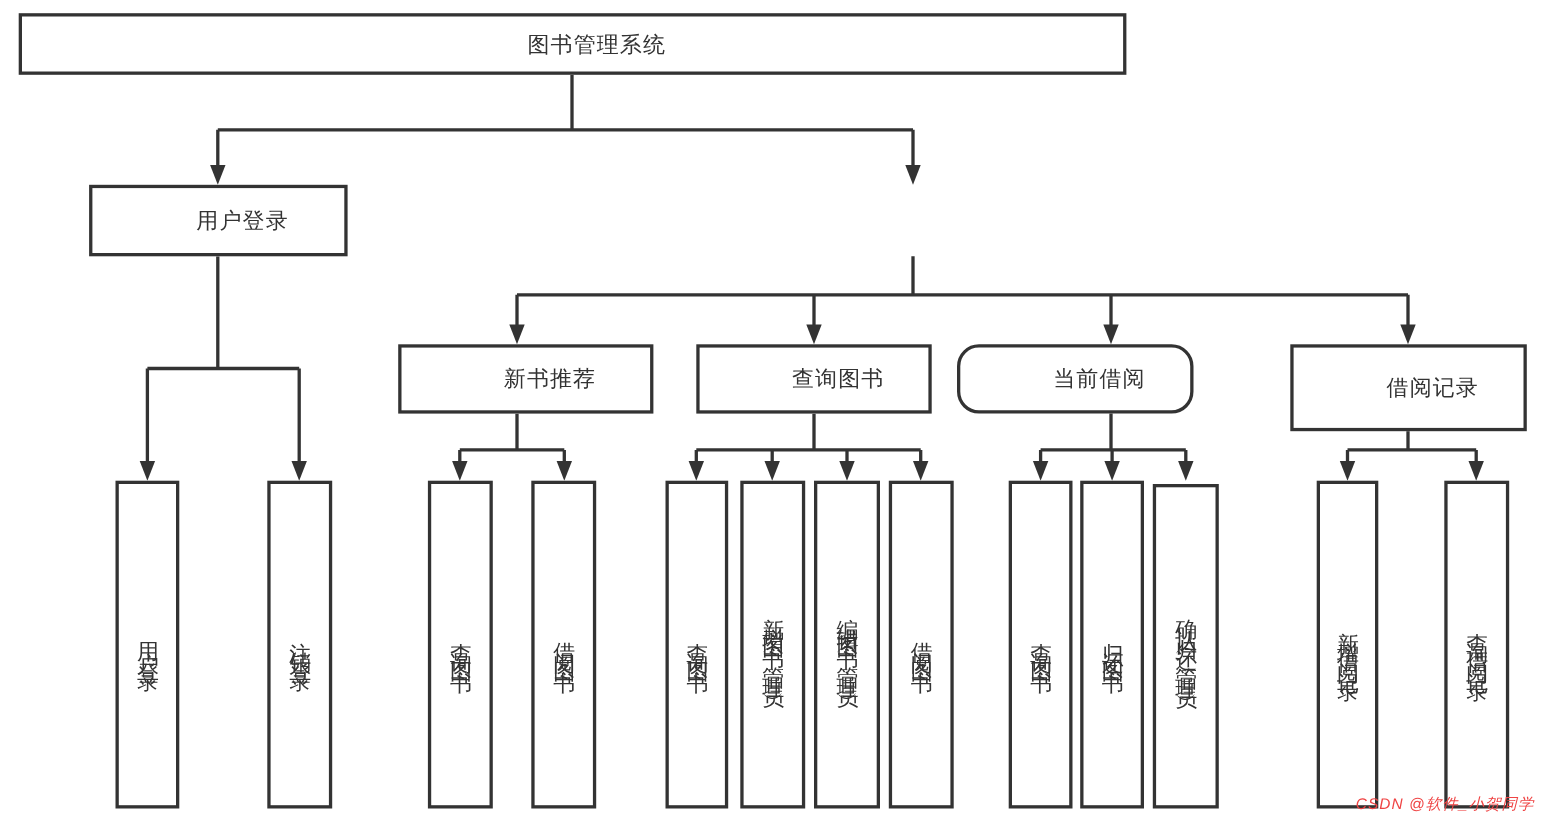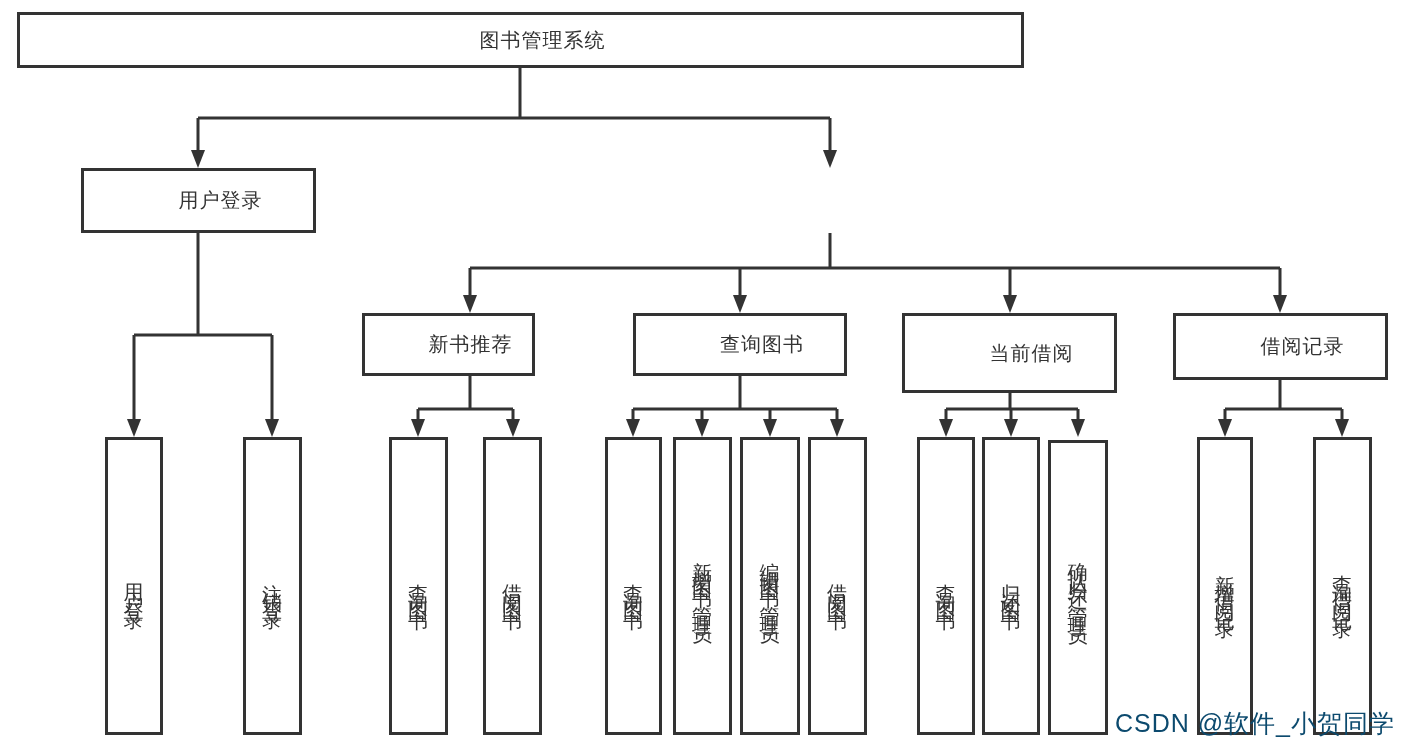--- a/index.html
+++ b/index.html
@@ -28,25 +28,26 @@
     text-orientation:mixed;
     font-size:20px;
     letter-spacing:9px;
     line-height:1;
     white-space:nowrap;
   }
   .watermark{
     position:absolute;
     right:10px;
     bottom:7px;
-    font-size:25px;
-    color:#0c4a6e;
+    font-size:14px;
+    color:#ef4444;
     letter-spacing:1px;
     z-index:3;
     pointer-events:none;
+    font-style:italic;
   }
 </style>
 </head>
 <body>
 
 <div id="canvas">
 
   <svg id="wires" width="1405" height="747" viewBox="0 0 1405 747">
     <path fill="none" stroke="#333333" stroke-width="3" d="M520,68 V118 M198,118 H830 M198,118 V153 M830,118 V153
          M198,233 V335 M134,335 H272 M134,335 V422 M272,335 V422
@@ -79,30 +80,30 @@
   </svg>
 
   <div class="node hbox" style="left:17px;top:12px;width:1007px;height:56px;">
     <span>图书管理系统</span>
   </div>
 
   <div class="node hbox" style="left:81px;top:168px;width:235px;height:65px;">
     <span>用户登录</span>
   </div>
 
-  <div class="node hbox" style="left:362px;top:313px;width:173px;height:63px;font-family:Liberation Serif, serif;">
+  <div class="node hbox" style="left:362px;top:313px;width:232px;height:63px;font-family:Liberation Serif, serif;">
     <span>新书推荐</span>
   </div>
   <div class="node hbox" style="left:633px;top:313px;width:214px;height:63px;">
     <span>查询图书</span>
   </div>
-  <div class="node hbox" style="left:902px;top:313px;width:215px;height:80px;">
+  <div class="node hbox" style="left:870px;top:313px;width:215px;height:63px;border-radius:20px;">
     <span>当前借阅</span>
   </div>
-  <div class="node hbox" style="left:1173px;top:313px;width:215px;height:67px;">
+  <div class="node hbox" style="left:1173px;top:313px;width:215px;height:79px;">
     <span>借阅记录</span>
   </div>
 
   <div class="node vbox" style="left:105px;top:437px;width:58px;height:298px;">
     <span>用户登录</span>
   </div>
   <div class="node vbox" style="left:243px;top:437px;width:59px;height:298px;">
     <span>注销登录</span>
   </div>
 

